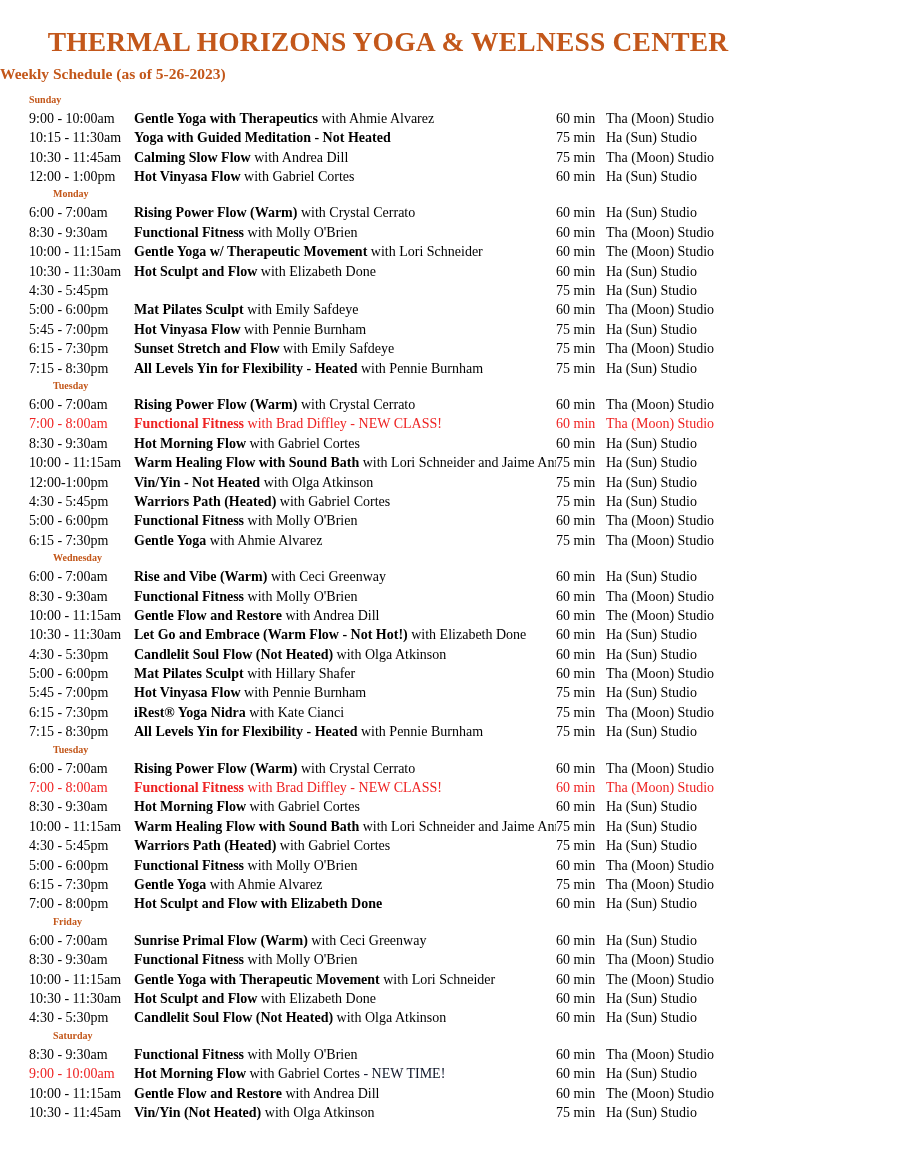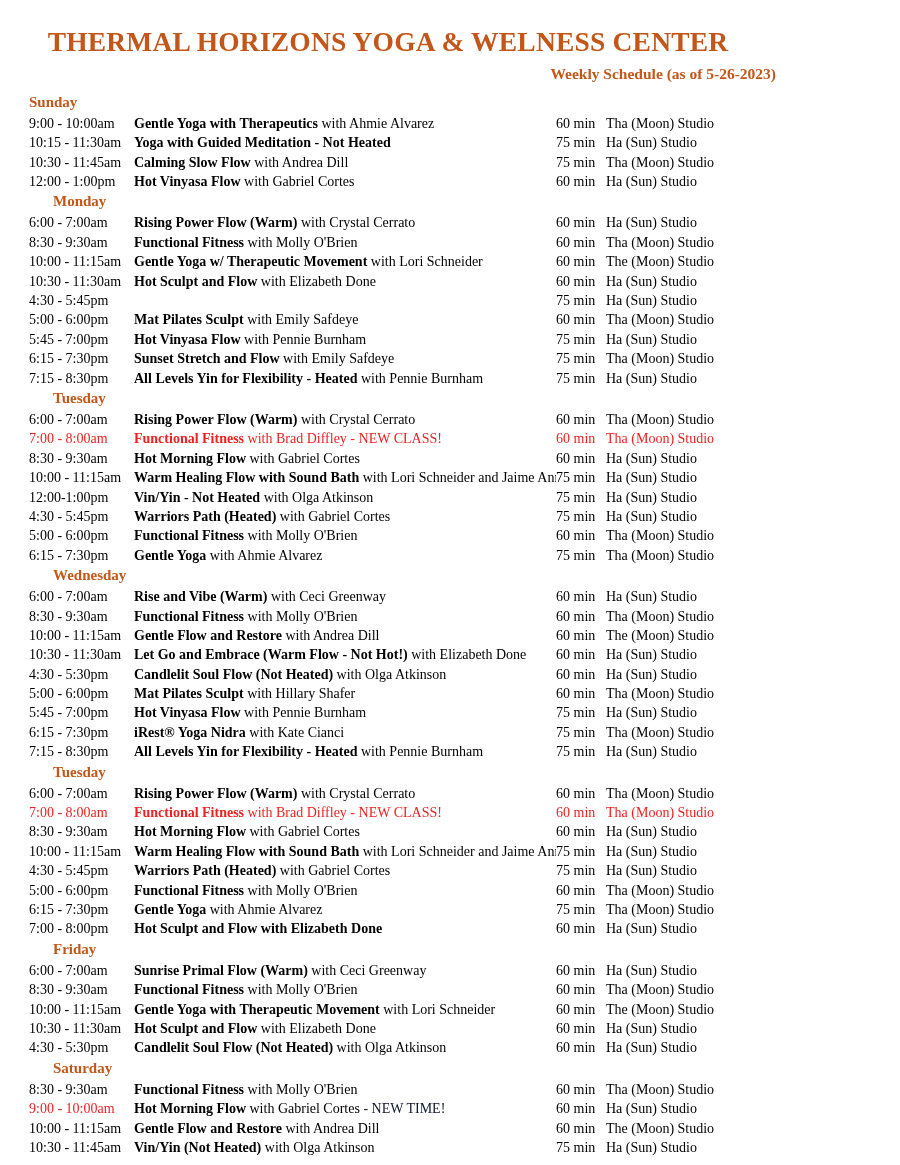--- a/index.html
+++ b/index.html
@@ -28,40 +28,40 @@
     font-size: 27.5px;
     font-weight: bold;
     letter-spacing: 0.2px;
     color: #c3571a;
     margin: 0;
     padding-top: 28px;
     line-height: 1.05;
     font-family: "Liberation Serif", "DejaVu Serif", serif;
   }
   .doc-subtitle {
-    text-align: right;
+    text-align: left;
     font-size: 15.5px;
     font-weight: bold;
     color: #c3571a;
     margin: 0;
     padding-top: 8px;
     line-height: 1.1;
     font-family: "Liberation Serif", "DejaVu Serif", serif;
   }
 
   
   .schedule {
     margin-top: 11px;
   }
   .day-block { margin: 0; }
 
   .day-heading {
     color: #c3571a;
     font-weight: bold;
-    font-size: 15px;
+    font-size: 10px;
     line-height: 1;
     padding-left: 29px;
     margin: 0;
     padding-top: 2px;
     padding-bottom: 4px;
     font-family: "Liberation Serif", "DejaVu Serif", serif;
   }
   .day-block + .day-block .day-heading {
     padding-top: 3px;
     margin-left: 24px;

